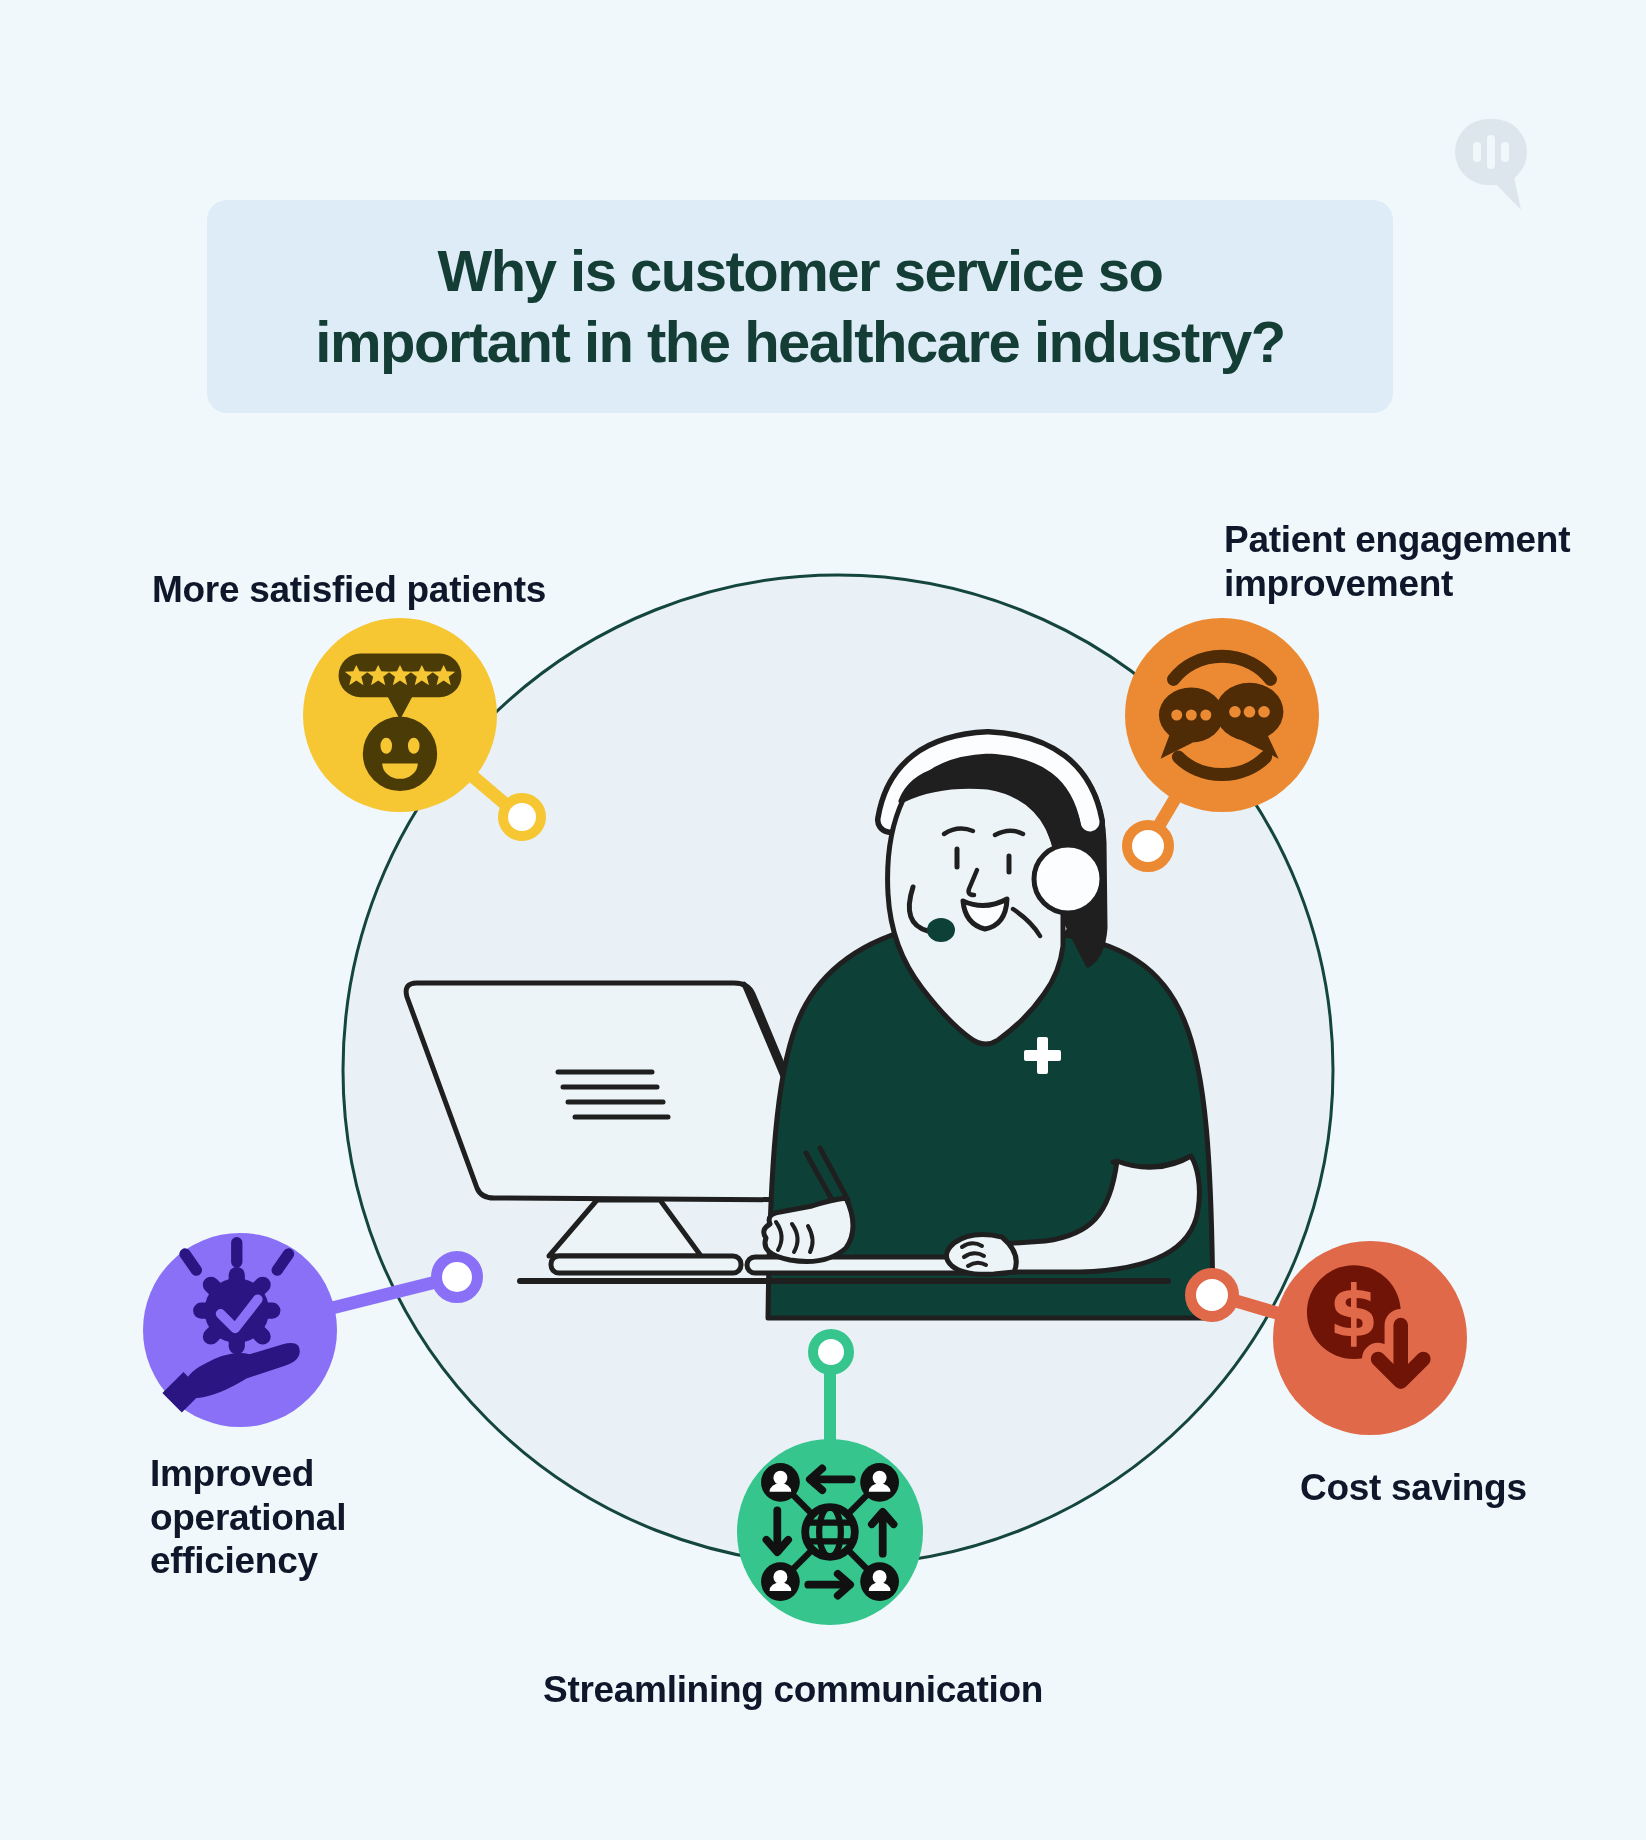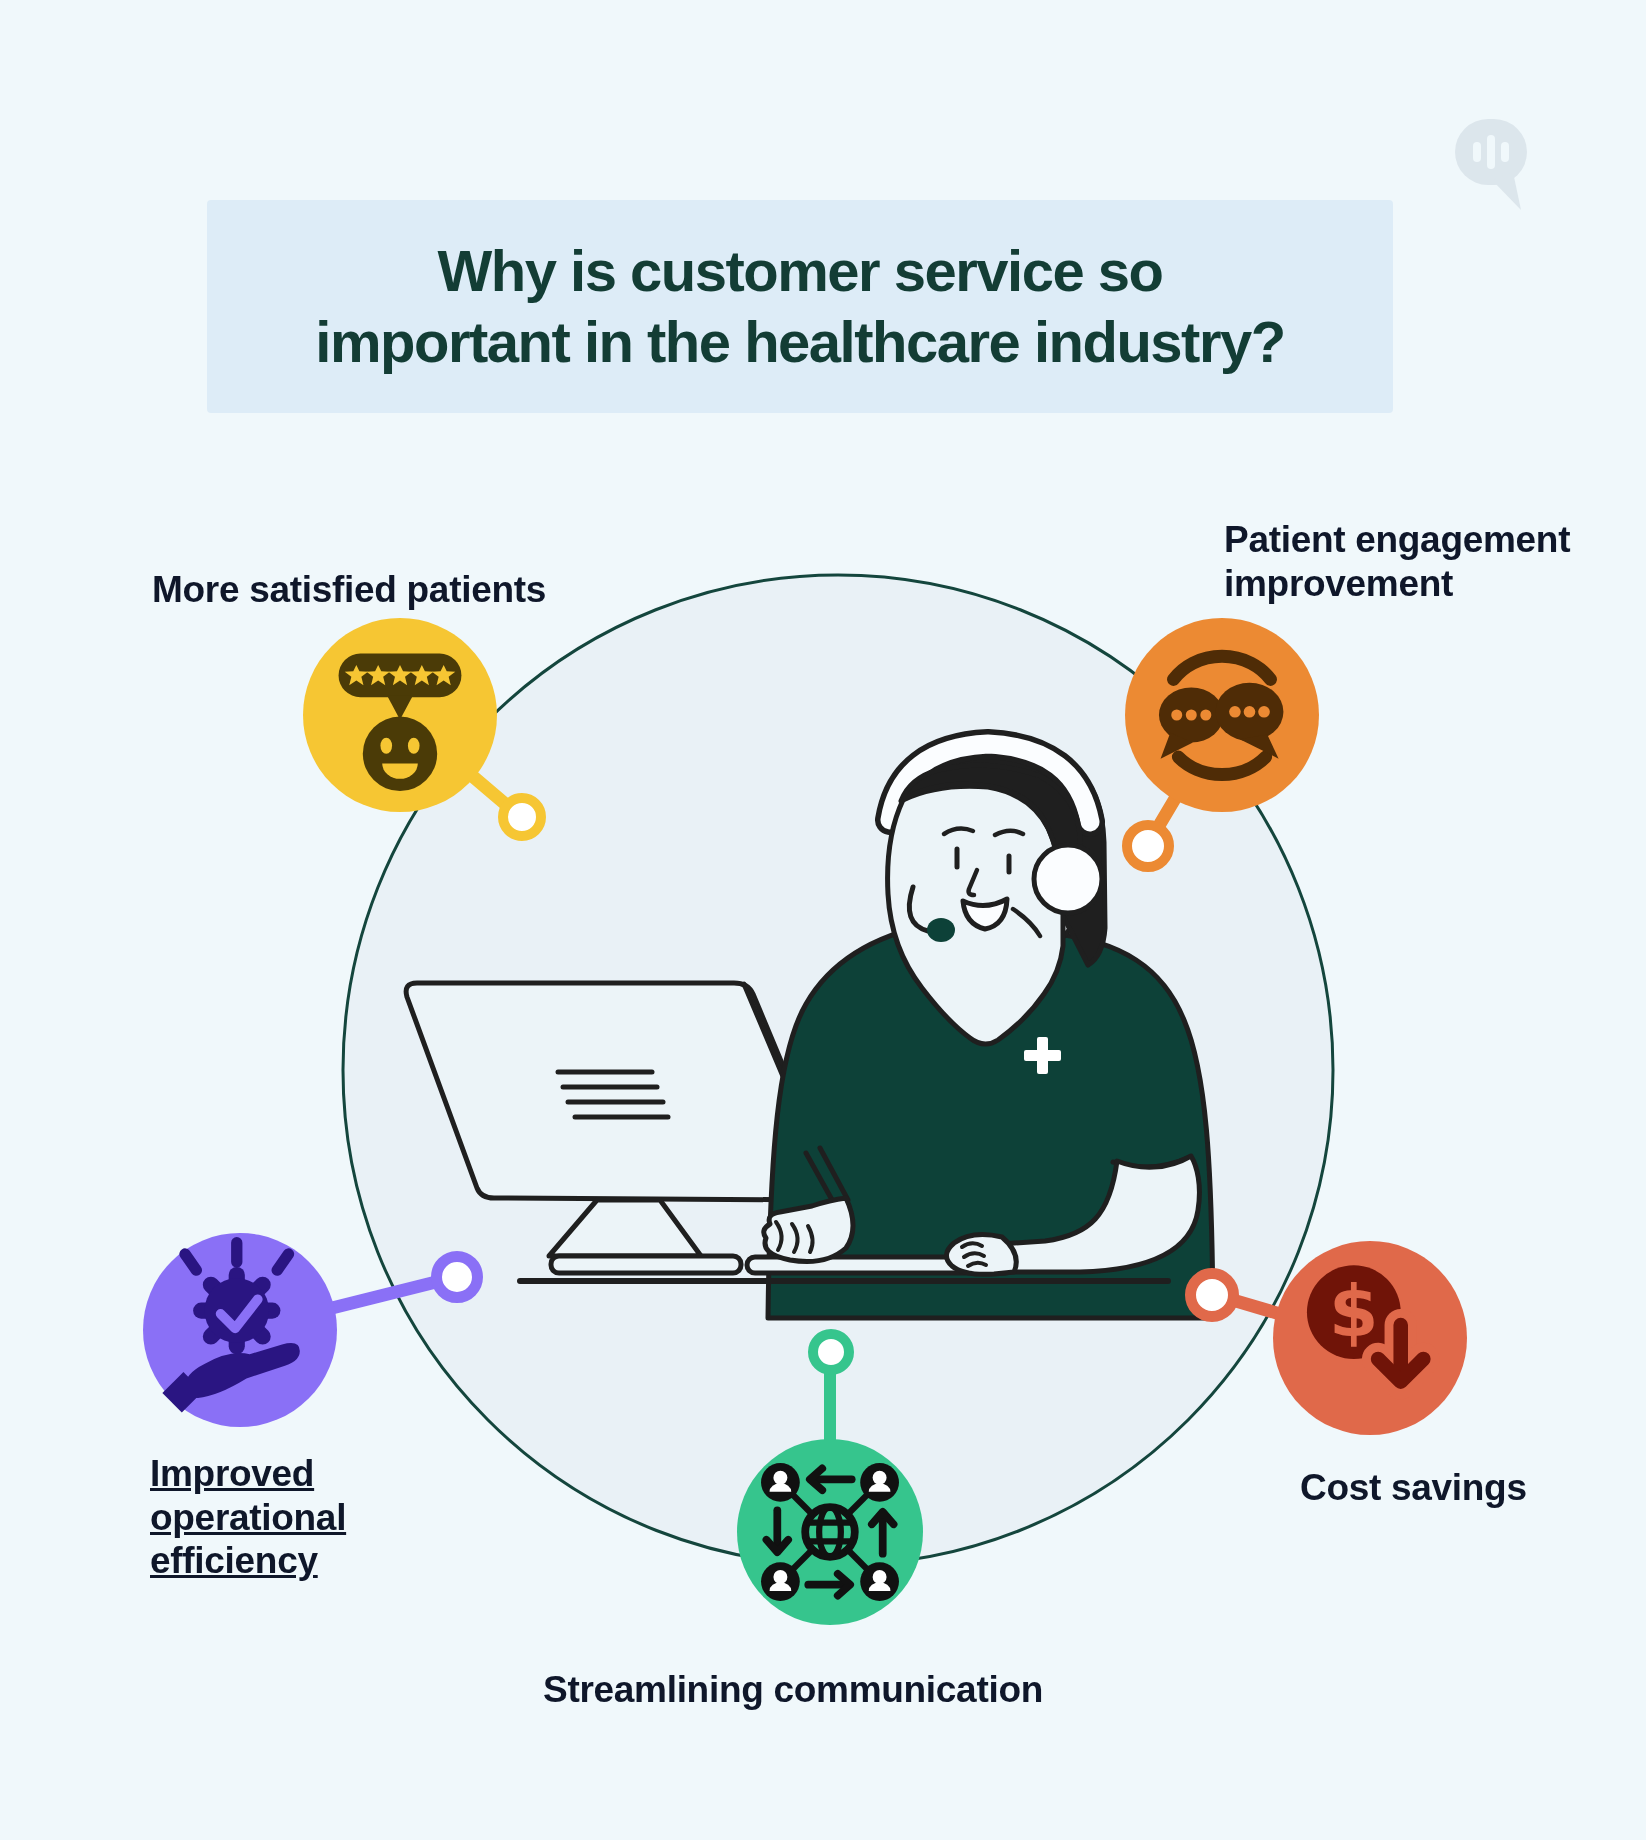--- a/index.html
+++ b/index.html
@@ -1,27 +1,27 @@
 <!DOCTYPE html>
 <html><head>
 <meta charset="utf-8">
 <style>
   html,body{margin:0;padding:0;background:#f0f8fb;}
   .canvas{position:relative;width:1646px;height:1840px;background:#f0f8fb;overflow:hidden;
           font-family:"Liberation Sans","DejaVu Sans",sans-serif;}
   .layer{position:absolute;left:0;top:0;}
   .title-box{position:absolute;left:207px;top:200px;width:1186px;height:213px;background:#ddecf7;
-             border-radius:4px;display:flex;flex-direction:column;justify-content:center;align-items:center;}
+             border-radius:20px;display:flex;flex-direction:column;justify-content:center;align-items:center;}
   .title-line{color:#133d35;font-size:58px;font-weight:700;letter-spacing:-1.5px;line-height:1.22;text-align:center;white-space:nowrap;}
   .node{position:absolute;}
   .node svg{display:block;width:100%;height:100%;}
   .label{position:absolute;color:#0f172a;font-size:37px;font-weight:700;letter-spacing:-0.3px;line-height:1.18;}
   #label-satisfied{left:152px;top:568px;white-space:nowrap;}
   #label-engagement{left:1224px;top:518px;width:420px;}
-  #label-efficiency{left:150px;top:1452px;width:250px;text-decoration:underline;}
+  #label-efficiency{left:150px;top:1452px;width:250px;}
   #label-streamlining{left:543px;top:1668px;width:600px;white-space:nowrap;}
   #label-cost{left:1300px;top:1466px;white-space:nowrap;}
   #node-satisfied{left:303px;top:618px;width:194px;height:194px;}
   #node-engagement{left:1125px;top:618px;width:194px;height:194px;}
   #node-efficiency{left:143px;top:1233px;width:194px;height:194px;}
   #node-streamlining{left:737px;top:1439px;width:186px;height:186px;}
   #node-cost{left:1273px;top:1241px;width:194px;height:194px;}
 </style>
 </head>
 <body>

